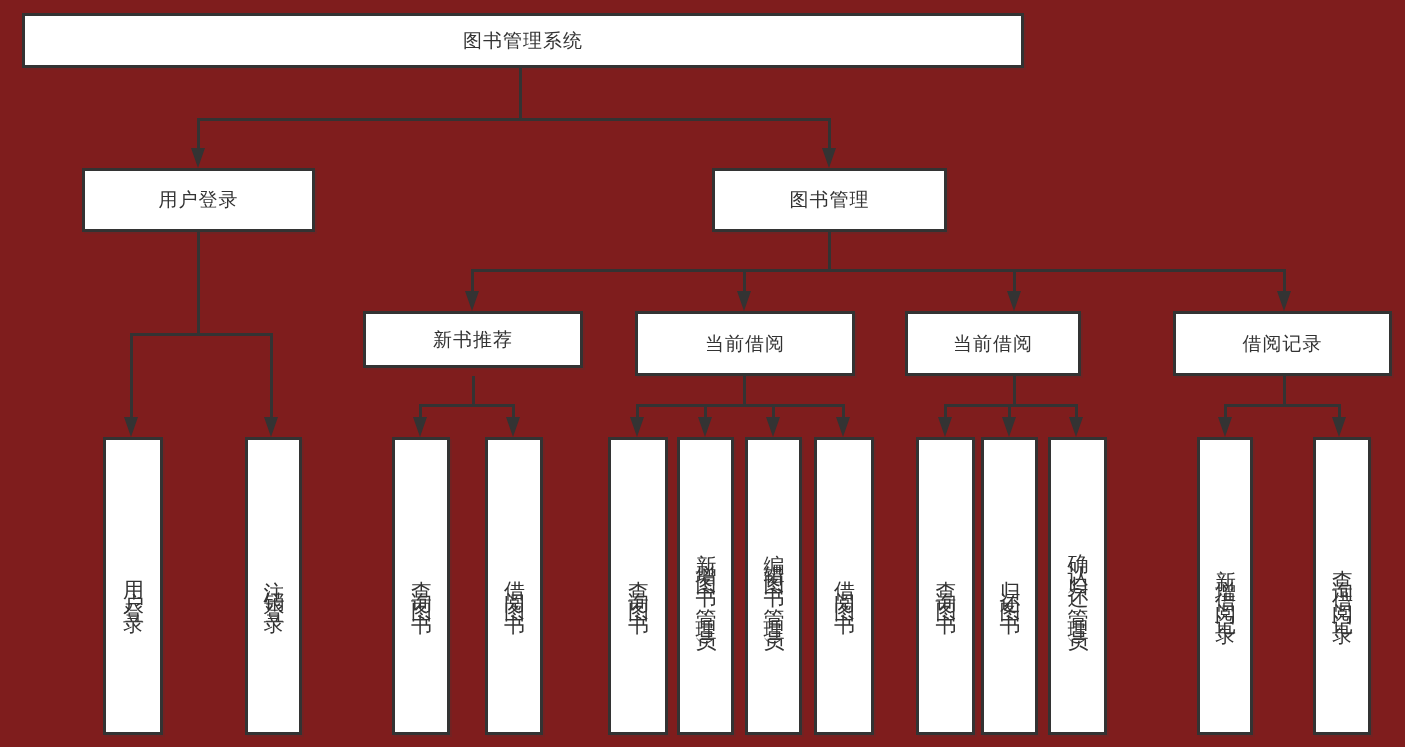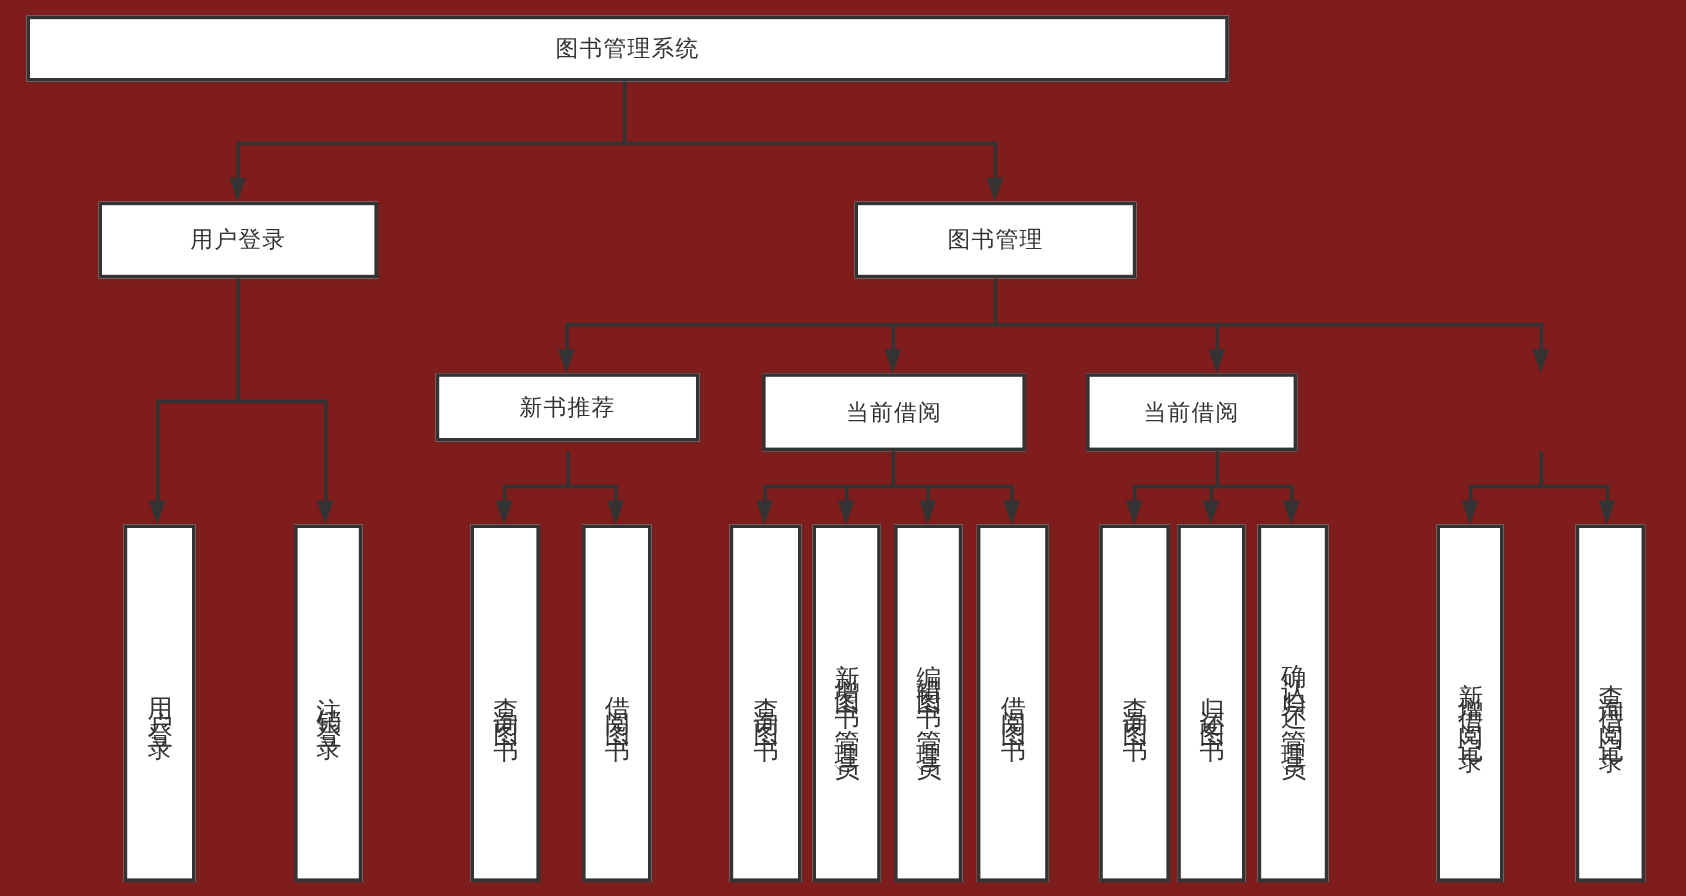--- a/index.html
+++ b/index.html
@@ -98,20 +98,21 @@
   <div class="vl" style="left:743px; top:269px; height:23px;"></div>
   <div class="ah" style="left:737px; top:291px;"></div>
   <div class="vl" style="left:1013px; top:269px; height:23px;"></div>
   <div class="ah" style="left:1007px; top:291px;"></div>
   <div class="vl" style="left:1283px; top:269px; height:23px;"></div>
   <div class="ah" style="left:1277px; top:291px;"></div>
 
   <div class="box hbox" style="left:363px; top:311px; width:220px; height:57px;">新书推荐</div>
   <div class="box hbox" style="left:635px; top:311px; width:220px; height:65px;">当前借阅</div>
   <div class="box hbox" style="left:905px; top:311px; width:176px; height:65px;">当前借阅</div>
+  <div class="box hbox" style="left:1173px; top:311px; width:219px; height:65px;">借阅记录</div>
 
   <div class="vl" style="left:472px; top:376px; height:30px;"></div>
   <div class="hl" style="left:419px; top:404px; width:96px;"></div>
   <div class="vl" style="left:419px; top:404px; height:14px;"></div>
   <div class="ah" style="left:413px; top:417px;"></div>
   <div class="vl" style="left:512px; top:404px; height:14px;"></div>
   <div class="ah" style="left:506px; top:417px;"></div>
 
   <div class="vl" style="left:743px; top:376px; height:30px;"></div>
   <div class="hl" style="left:636px; top:404px; width:209px;"></div>

